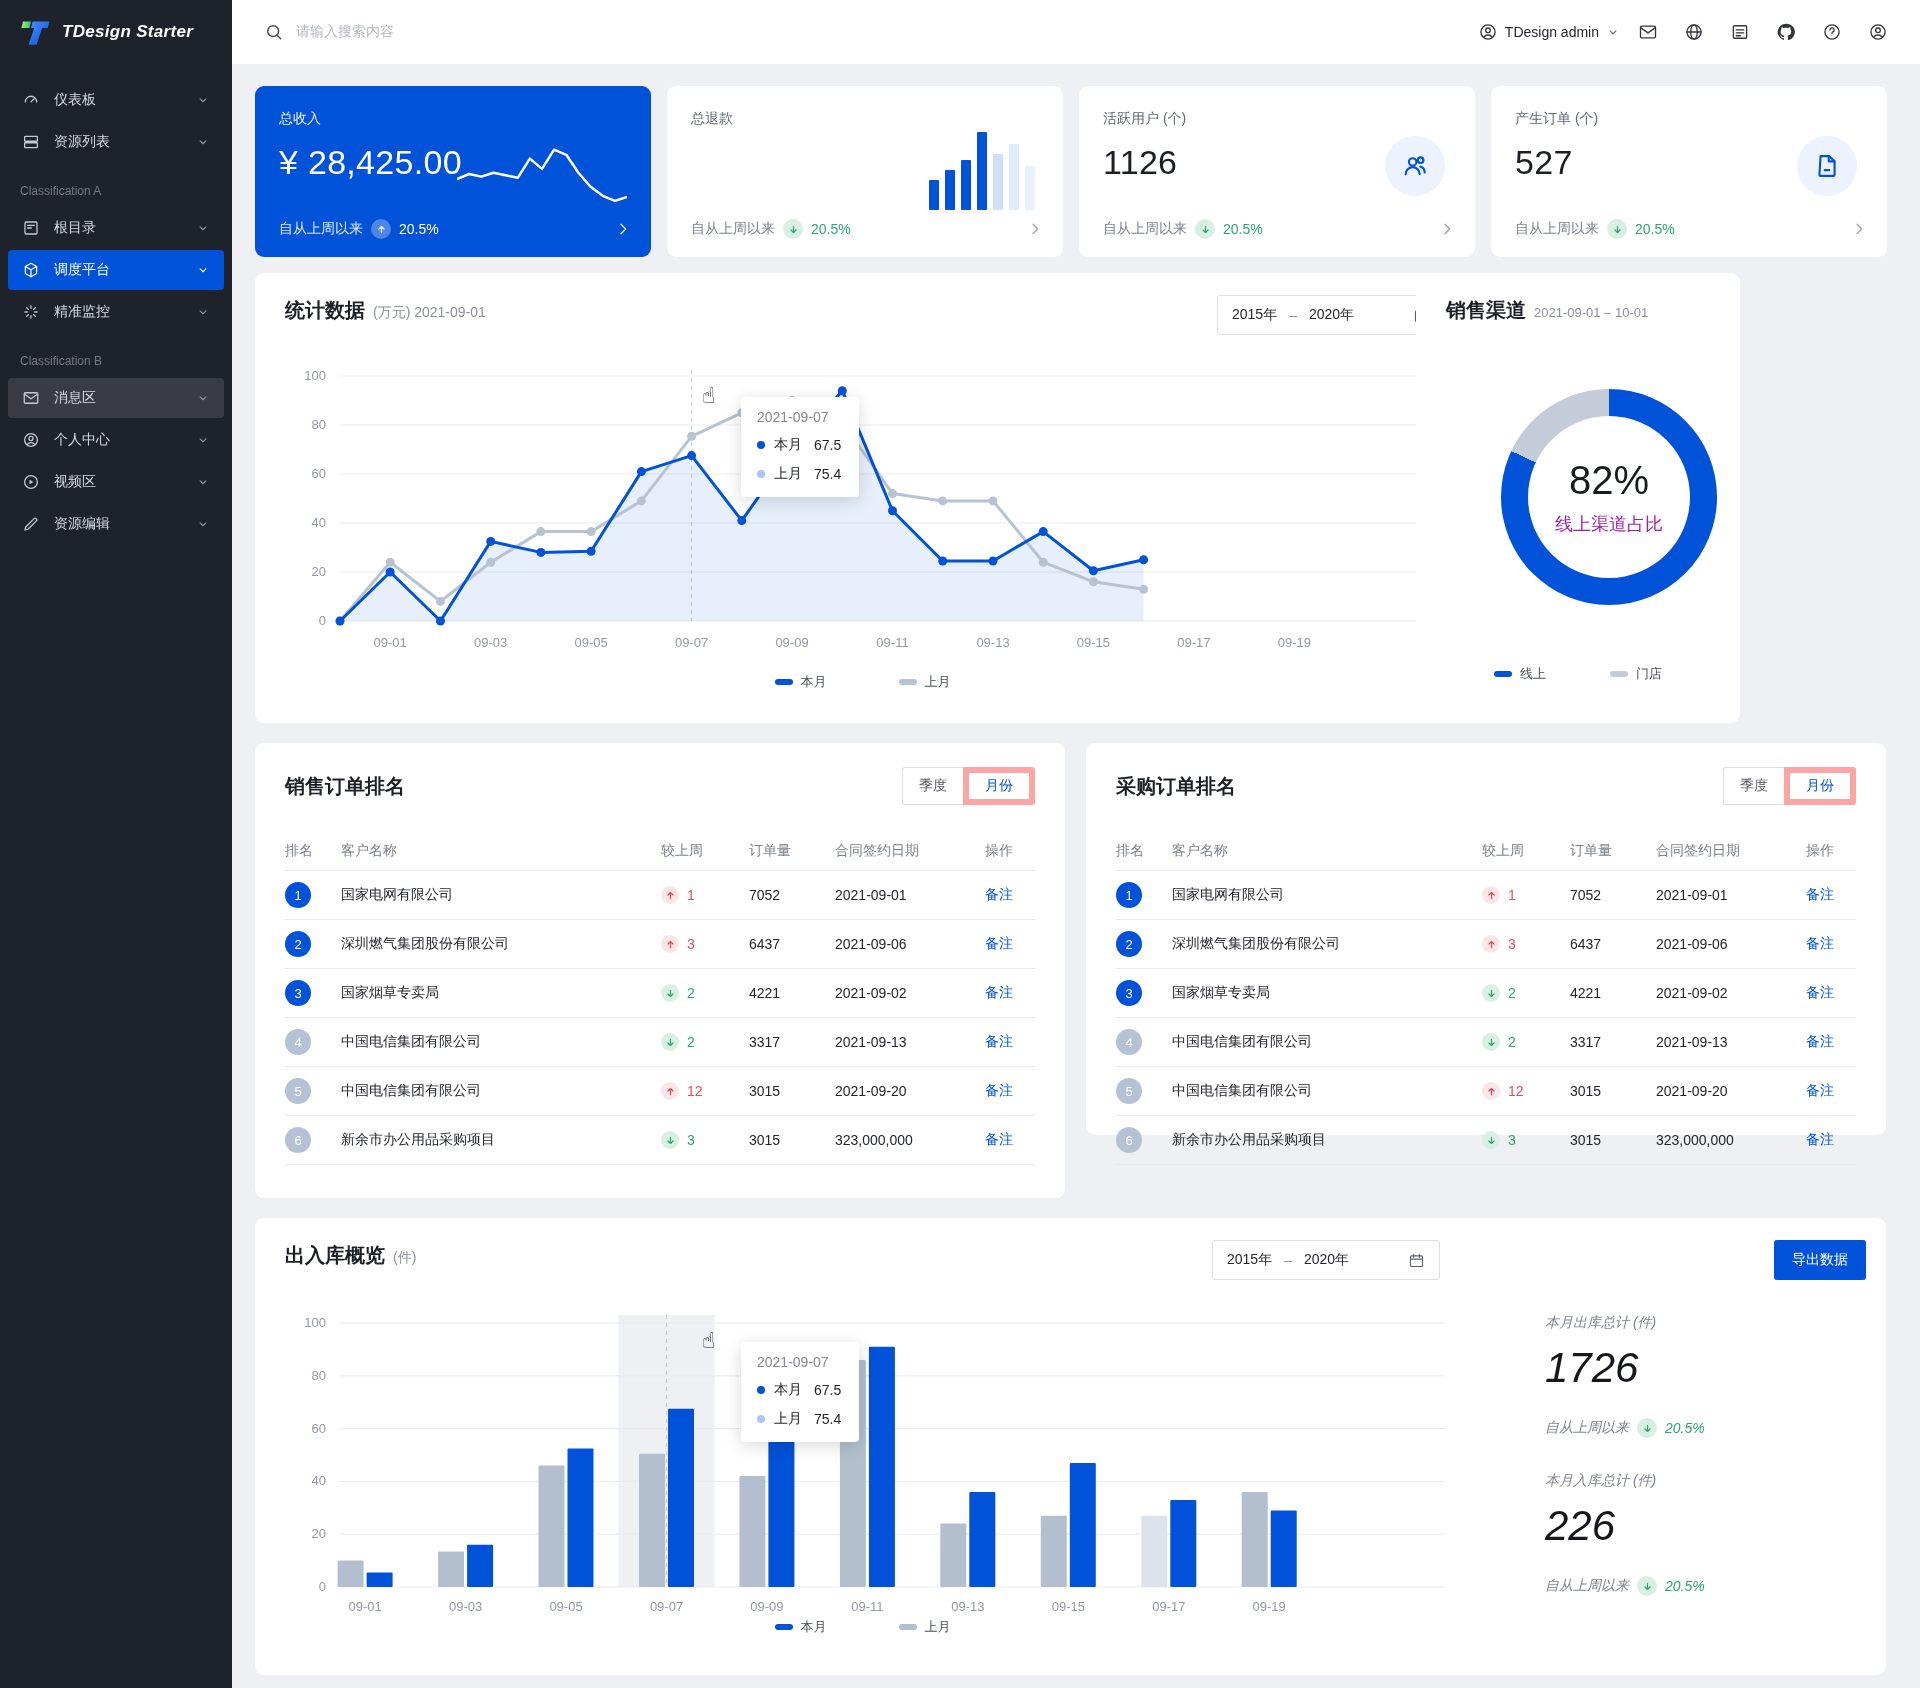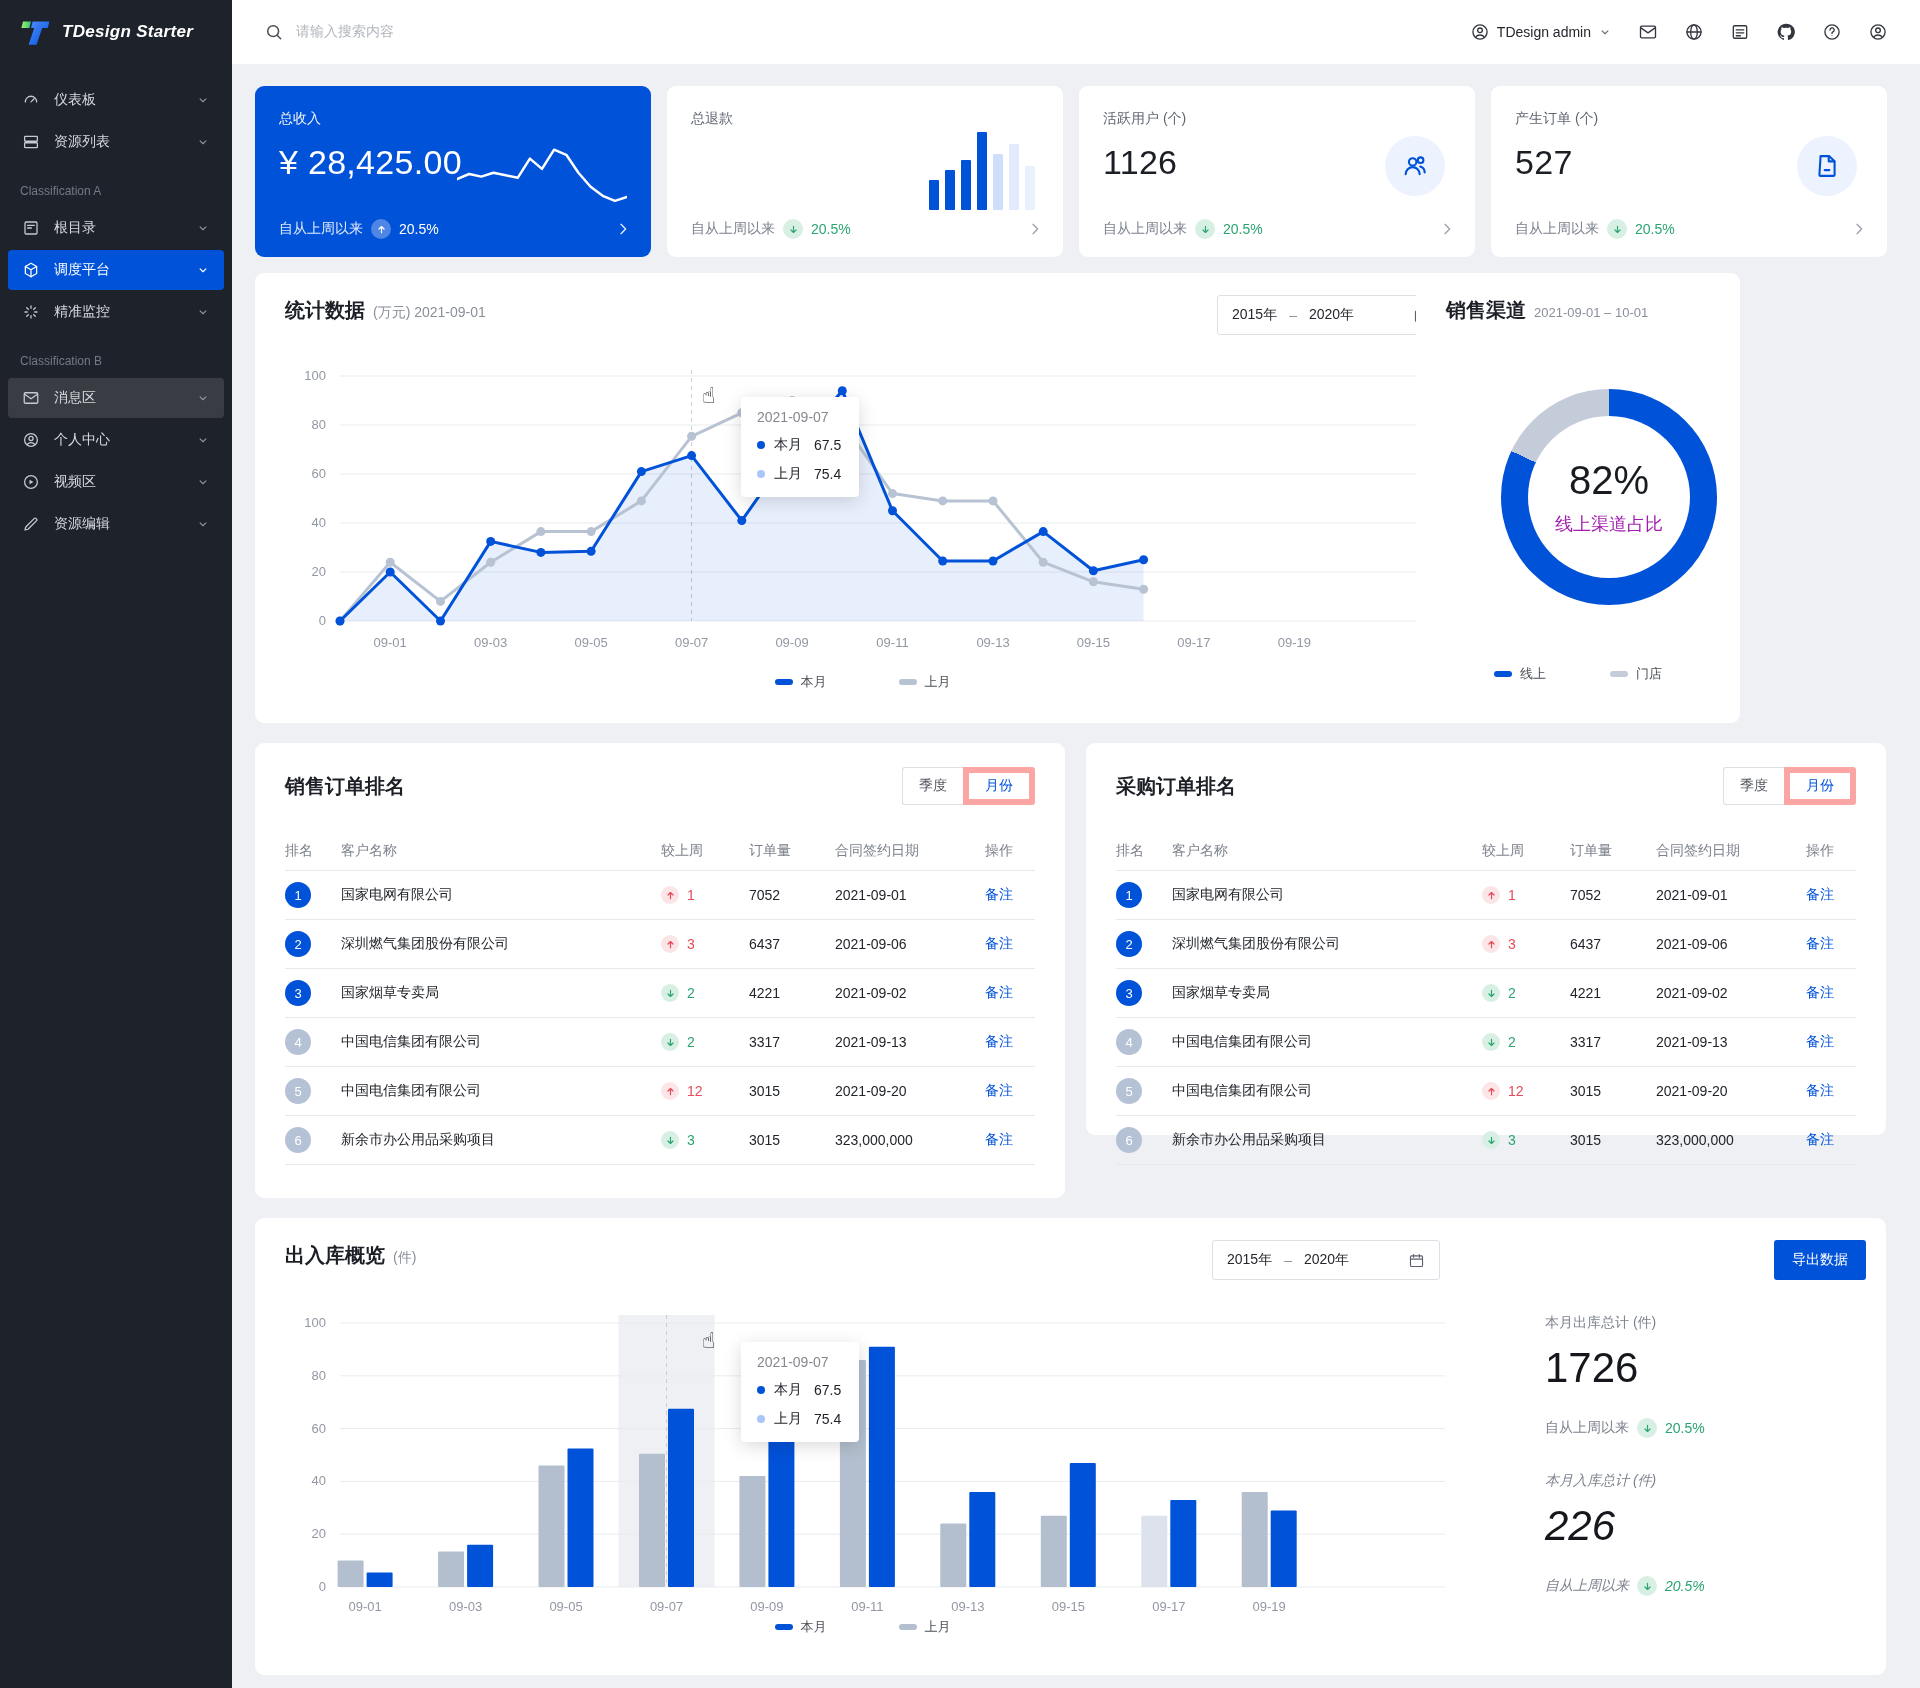--- a/index.html
+++ b/index.html
@@ -18,21 +18,21 @@
   .m-item .m-caret{width:14px;height:14px;margin-left:auto;color:#8e939c}
   .m-item.active{background:#0052D9;color:#fff}
   .m-item.active .m-ico,.m-item.active .m-caret{color:#fff}
   .m-item.hover{background:rgba(255,255,255,.12)}
 
   
   #topbar{position:absolute;left:232px;top:0;right:0;height:64px;background:#fff;display:flex;align-items:center;padding:0 32px;z-index:5}
   .search{display:flex;align-items:center;gap:12px}
   .search .s-ico{width:20px;height:20px;color:#4a4d55}
   .search .s-ph{font-size:14px;color:#b2b6bd}
-  .tb-right{margin-left:auto;display:flex;align-items:center;gap:26px}
+  .tb-right{margin-left:auto;display:flex;align-items:center;gap:18px}
   .account{display:flex;align-items:center;gap:7px;font-size:14px;color:#25272d;cursor:pointer}
   .account .a-ico{width:20px;height:20px;color:#33363e}
   .account .a-caret{width:14px;height:14px;color:#6c7077}
   .tb-ico{width:20px;height:20px;color:#33363e;cursor:pointer}
 
   
   .card{position:absolute;top:86px;width:396px;height:171px;background:#fff;border-radius:9px;padding:24px;overflow:hidden}
   .card.primary{background:#0052D9}
   .c-title{font-size:14px;color:#5f6672}
   .card.primary .c-title{color:rgba(255,255,255,.95)}
@@ -846,21 +846,21 @@
         <span class="tip-val">67.5</span>
       </div>
       <div class="tip-row">
         <span class="tip-dot" style="background:#a9c6fb"></span>
         <span>上月</span>
         <span class="tip-val">75.4</span>
       </div>
     </div>
   <div class="hand">☝</div>
   <div id="inv-stats">
-      <div class="inv-block" style="top: 96px;">
+      <div class="inv-block" style="top: 96px; font-style: italic;">
         <div class="inv-label">本月出库总计 (件)</div>
         <div class="inv-value">1726</div>
         <div class="inv-foot">
           <span>自从上周以来</span>
           <span class="t-circ down">
             <svg viewBox="0 0 24 24" width="100%" height="100%" fill="none" stroke="currentColor" stroke-width="2.6" stroke-linecap="round" stroke-linejoin="round">
               <path d="M12 5v13M6.5 13L12 18.5 17.5 13"></path>
             </svg>
           </span>
           <span class="c-pct">20.5%</span>

